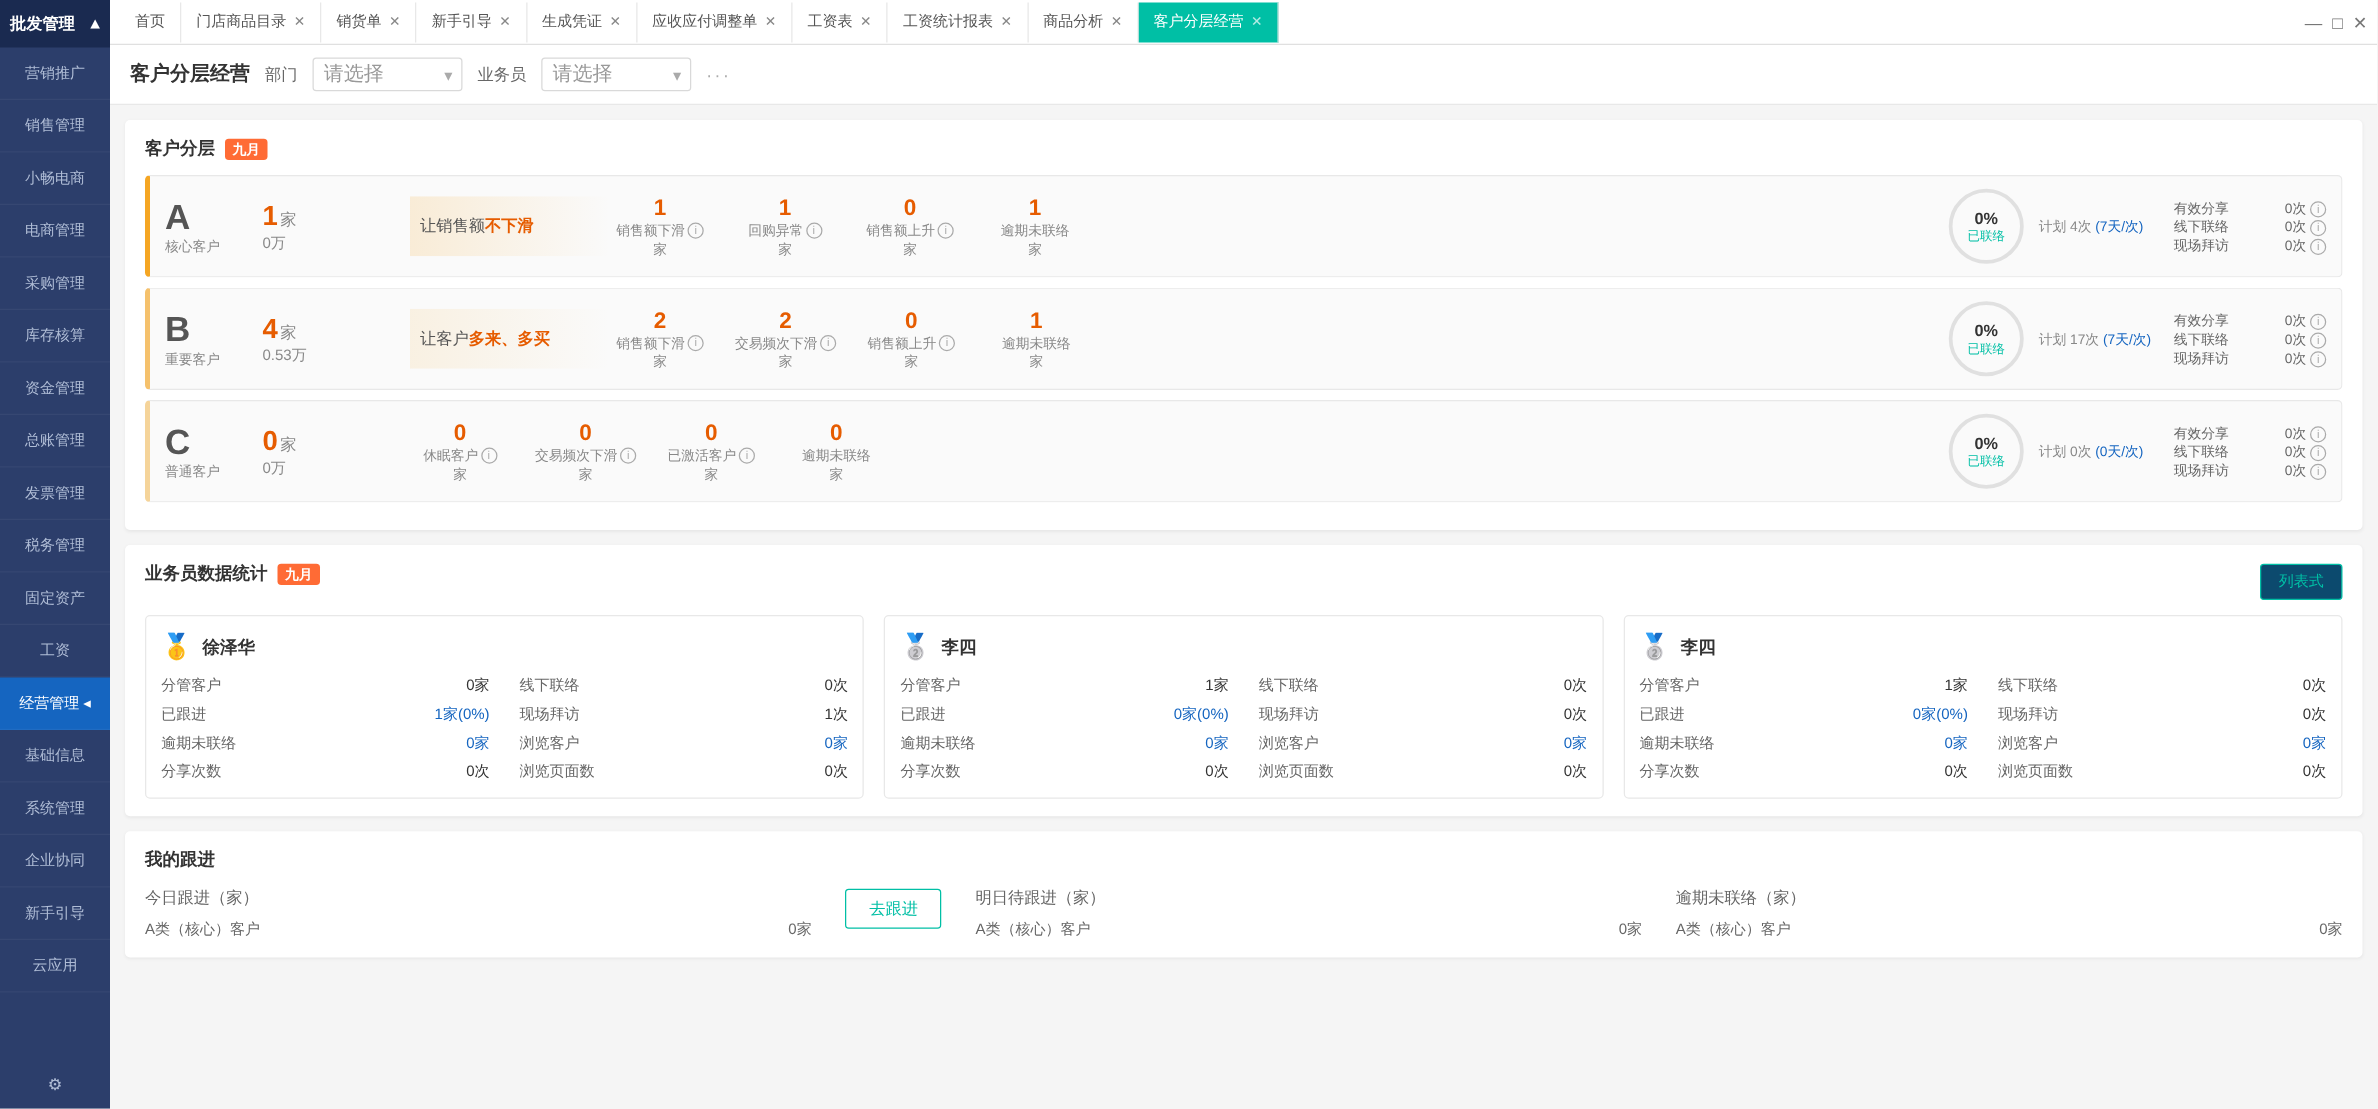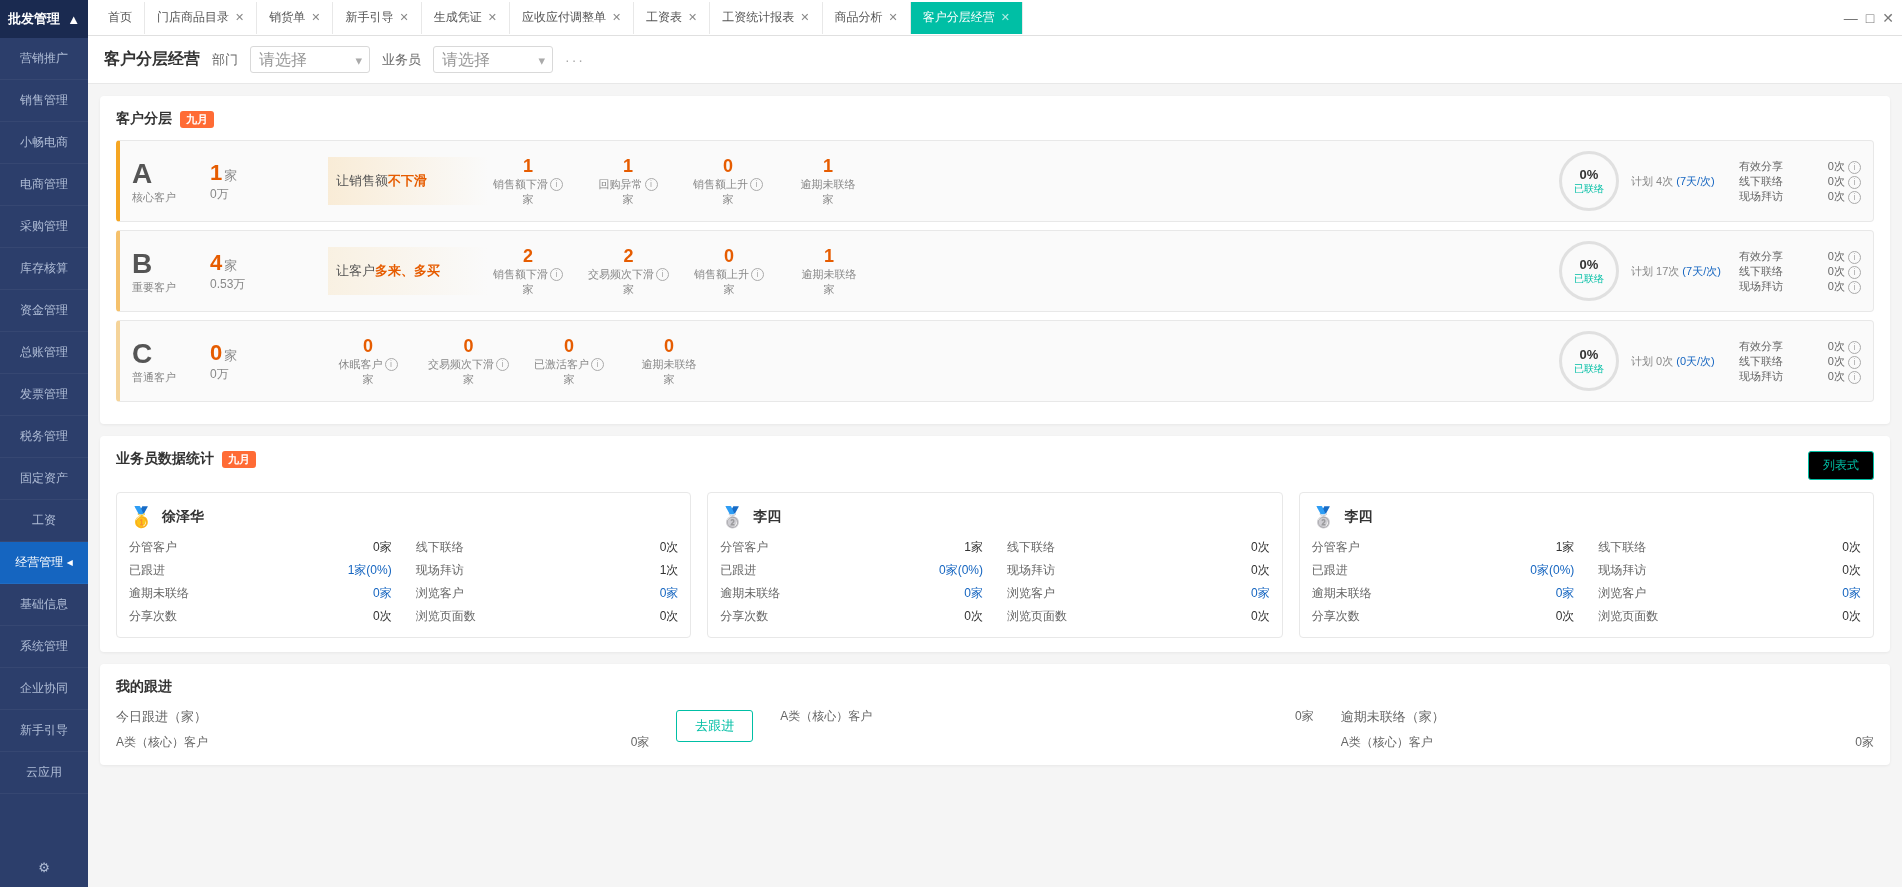--- a/index.html
+++ b/index.html
@@ -17,20 +17,21 @@
     }
     .sidebar-top {
       background: #1a2a50;
       padding: 10px 8px;
       font-size: 13px;
       color: #fff;
       display: flex;
       align-items: center;
       justify-content: space-between;
       cursor: pointer;
+      font-family: Liberation Mono, monospace;
     }
     .sidebar-top span { font-weight: bold; }
     .sidebar-item {
       padding: 12px 6px;
       text-align: center;
       font-size: 12px;
       color: #b0bdd6;
       cursor: pointer;
       border-bottom: 1px solid rgba(255,255,255,0.05);
     }
@@ -310,21 +311,21 @@
     }
     .staff-stat-val {
       color: #1565c0;
       cursor: pointer;
     }
     .staff-stat-val.plain { color: #333; text-decoration: none; }
 
     .list-btn {
       border: 1px solid #00bfa5;
       color: #00bfa5;
-      background: #000000;
+      background: #0c4a6e;
       padding: 5px 14px;
       border-radius: 3px;
       font-size: 12px;
       cursor: pointer;
     }
 
     
     .followup-section { background: #fff; margin: 12px; border-radius: 4px; padding: 14px 16px; box-shadow: 0 1px 3px rgba(0,0,0,0.06); }
     .followup-col-title {
       font-size: 13px;
@@ -743,20 +744,21 @@
       <div style="display:grid; grid-template-columns: 1fr auto 1fr 1fr; gap:0 27px; align-items:start;">
         <div>
           <div class="followup-col-title">今日跟进（家）</div>
           <div style="display:flex;justify-content:space-between;font-size:12px;color:#666">
             <span>A类（核心）客户</span>
             <span>0家</span>
           </div>
         </div>
         <button class="followup-btn">去跟进</button>
         <div>
+          <div class="followup-col-title">明日待跟进（家）</div>
           <div style="display:flex;justify-content:space-between;font-size:12px;color:#666">
             <span>A类（核心）客户</span>
             <span>0家</span>
           </div>
         </div>
         <div>
           <div class="followup-col-title">逾期未联络（家）</div>
           <div style="display:flex;justify-content:space-between;font-size:12px;color:#666">
             <span>A类（核心）客户</span>
             <span>0家</span>

